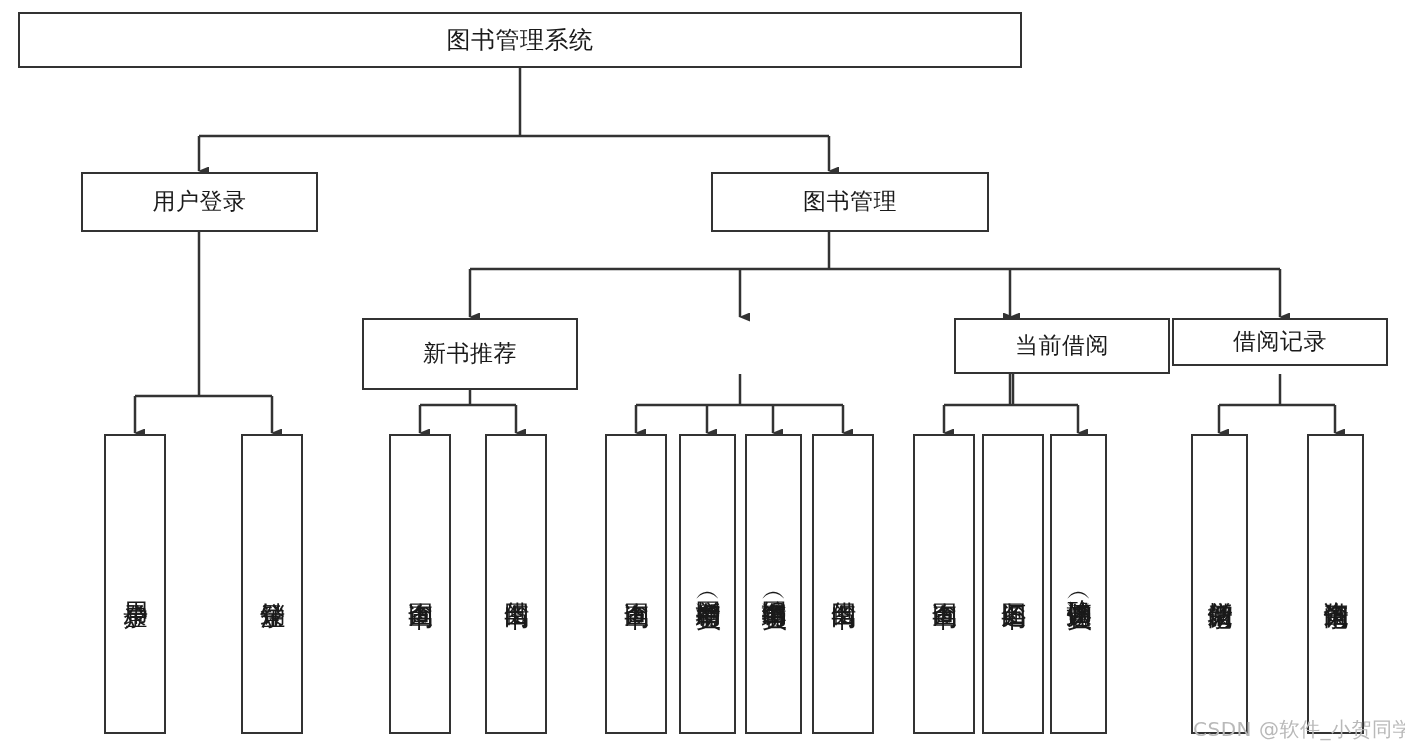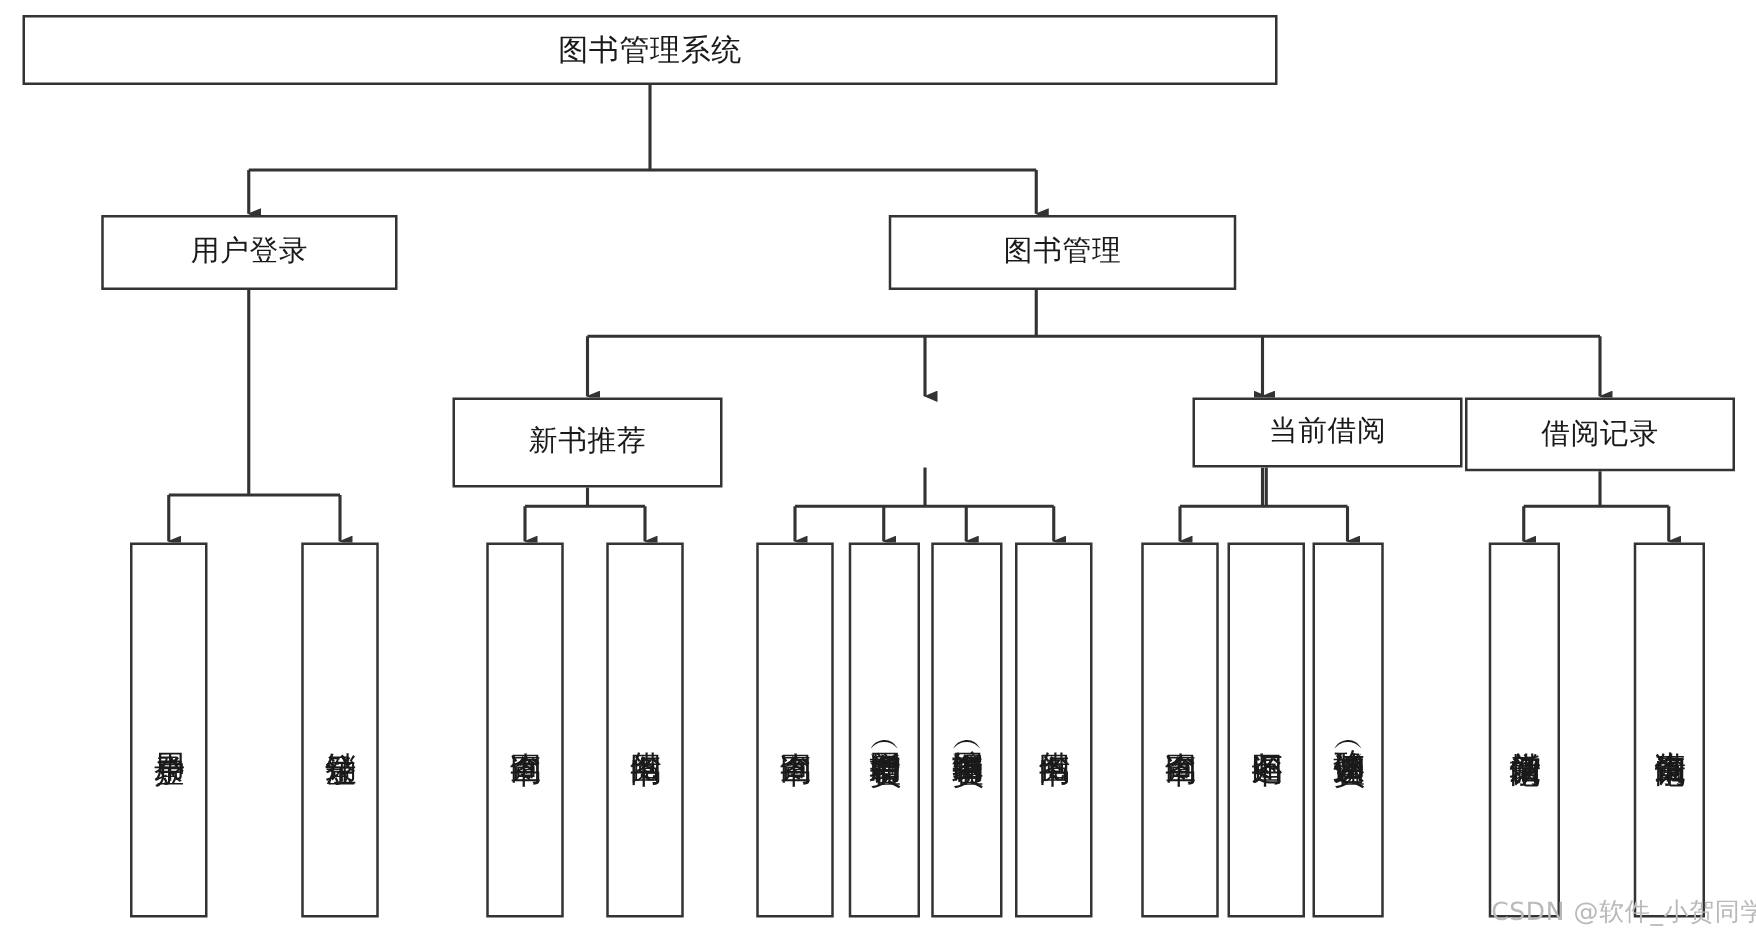--- a/index.html
+++ b/index.html
@@ -113,21 +113,21 @@
       </g>
   </svg>
 
   <div class="node root horiz" style="left: 18px; top: 12px; width: 1004px; height: 56px;">图书管理系统</div>
 
   <div class="node horiz" style="left: 81px; top: 172px; width: 237px; height: 60px;">用户登录</div>
   <div class="node horiz" style="left: 711px; top: 172px; width: 278px; height: 60px;">图书管理</div>
 
   <div class="node horiz" style="left: 362px; top: 318px; width: 216px; height: 72px;">新书推荐</div>
   <div class="node horiz" style="left: 954px; top: 318px; width: 216px; height: 56px;">当前借阅</div>
-  <div class="node horiz" style="left: 1172px; top: 318px; width: 216px; height: 59px;">借阅记录</div>
+  <div class="node horiz" style="left: 1172px; top: 318px; width: 216px; height: 48px;">借阅记录</div>
 
   <div class="node vert" style="left: 104px; top: 434px; width: 62px; height: 300px;">用户登录</div>
   <div class="node vert" style="left: 241px; top: 434px; width: 62px; height: 300px;">注销登录</div>
   <div class="node vert" style="left: 389px; top: 434px; width: 62px; height: 300px;">查询图书</div>
   <div class="node vert" style="left: 485px; top: 434px; width: 62px; height: 300px;">借阅图书</div>
   <div class="node vert" style="left: 605px; top: 434px; width: 62px; height: 300px;">查询图书</div>
   <div class="node vert" style="left: 679px; top: 434px; width: 57px; height: 300px;">新增图书（管理员）</div>
   <div class="node vert" style="left: 745px; top: 434px; width: 57px; height: 300px;">编辑图书（管理员）</div>
   <div class="node vert" style="left: 812px; top: 434px; width: 62px; height: 300px;">借阅图书</div>
   <div class="node vert" style="left: 913px; top: 434px; width: 62px; height: 300px;">查询图书</div>

